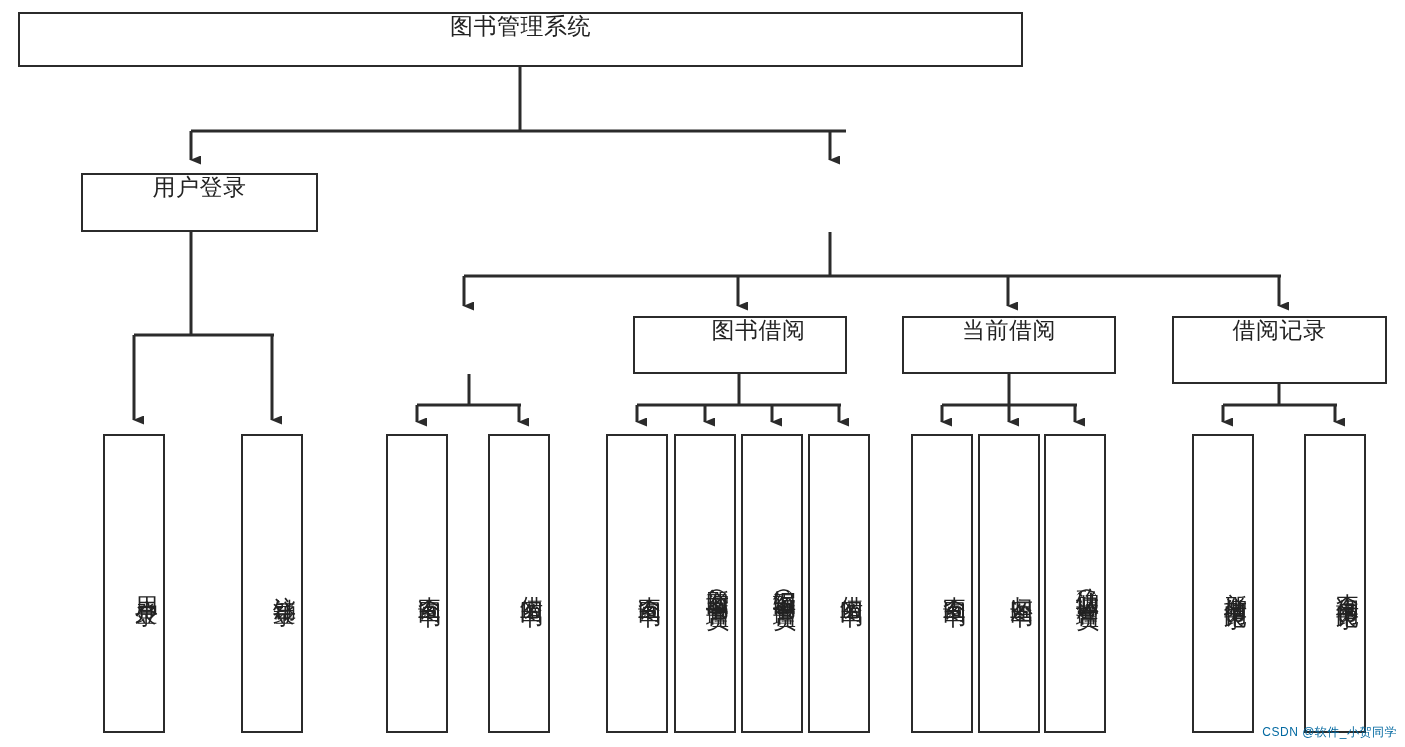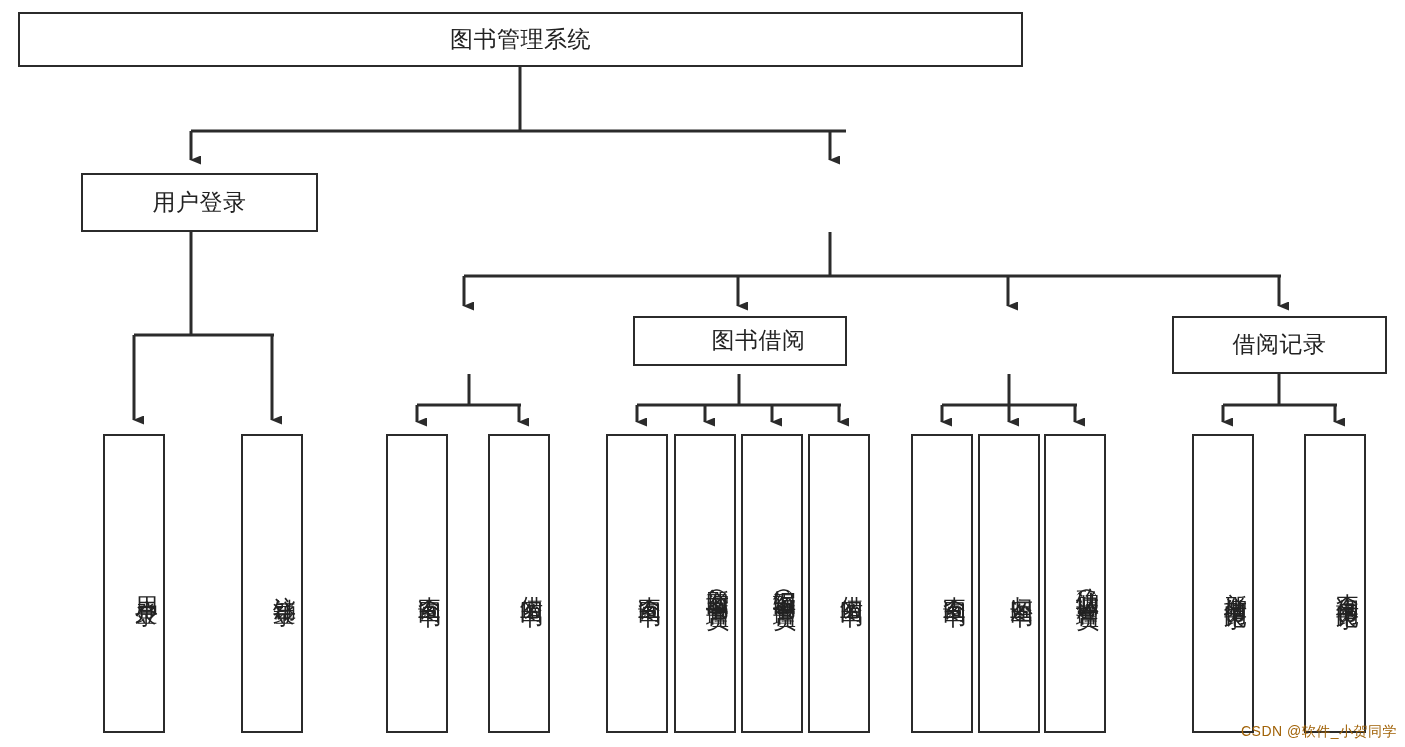--- a/index.html
+++ b/index.html
@@ -22,21 +22,21 @@
     width: 1405px;
     height: 747px;
     pointer-events: none;
   }
   .node {
     position: absolute;
     box-sizing: border-box;
     background: #ffffff;
     border: 2px solid #2b2b2b;
     display: flex;
-    align-items: center;
+    align-items: flex-start;
     justify-content: center;
     color: #222222;
     z-index: 2;
   }
   .node.horiz {
     font-size: 23px;
     letter-spacing: 0.5px;
     line-height: 1.1;
   }
   .node.vert {
@@ -54,22 +54,22 @@
     white-space: pre-line;
   }
   .node.vert .lbl {
     white-space: normal;
     text-align: center;
   }
   #watermark {
     position: absolute;
     right: 8px;
     bottom: 6px;
-    font-size: 14px;
-    color: #a16207;
+    font-size: 12px;
+    color: #0369a1;
     letter-spacing: 0.5px;
     z-index: 5;
     font-family: "Liberation Sans", "DejaVu Sans", sans-serif;
   }
 </style>
 </head>
 <body>
 
 <div id="canvas">
 
@@ -124,24 +124,27 @@
   </svg>
 
   <div class="node horiz" style="left:18px; top:12px; width:1005px; height:55px;">
     <span class="lbl">图书管理系统</span>
   </div>
 
   <div class="node horiz" style="left:81px; top:173px; width:237px; height:59px;">
     <span class="lbl">用户登录</span>
   </div>
 
-  <div class="node horiz" style="left:633px; top:316px; width:214px; height:50px;padding-left:37px;">
+  <div class="node horiz" style="left:633px; top:316px; width:214px; height:58px;padding-left:37px;">
     <span class="lbl">图书借阅</span>
   </div>
-  <div class="node horiz" style="left:1172px; top:316px; width:215px; height:58px;">
+  <div class="node horiz" style="left:902px; top:316px; width:214px; height:58px;">
+    <span class="lbl">当前借阅</span>
+  </div>
+  <div class="node horiz" style="left:1172px; top:316px; width:215px; height:68px;">
     <span class="lbl">借阅记录</span>
   </div>
 
   <div class="node vert" style="left:103px; top:434px; width:62px; height:299px;">
     <span class="lbl">用户登录</span>
   </div>
   <div class="node vert" style="left:241px; top:434px; width:62px; height:299px;">
     <span class="lbl">注销登录</span>
   </div>
 

